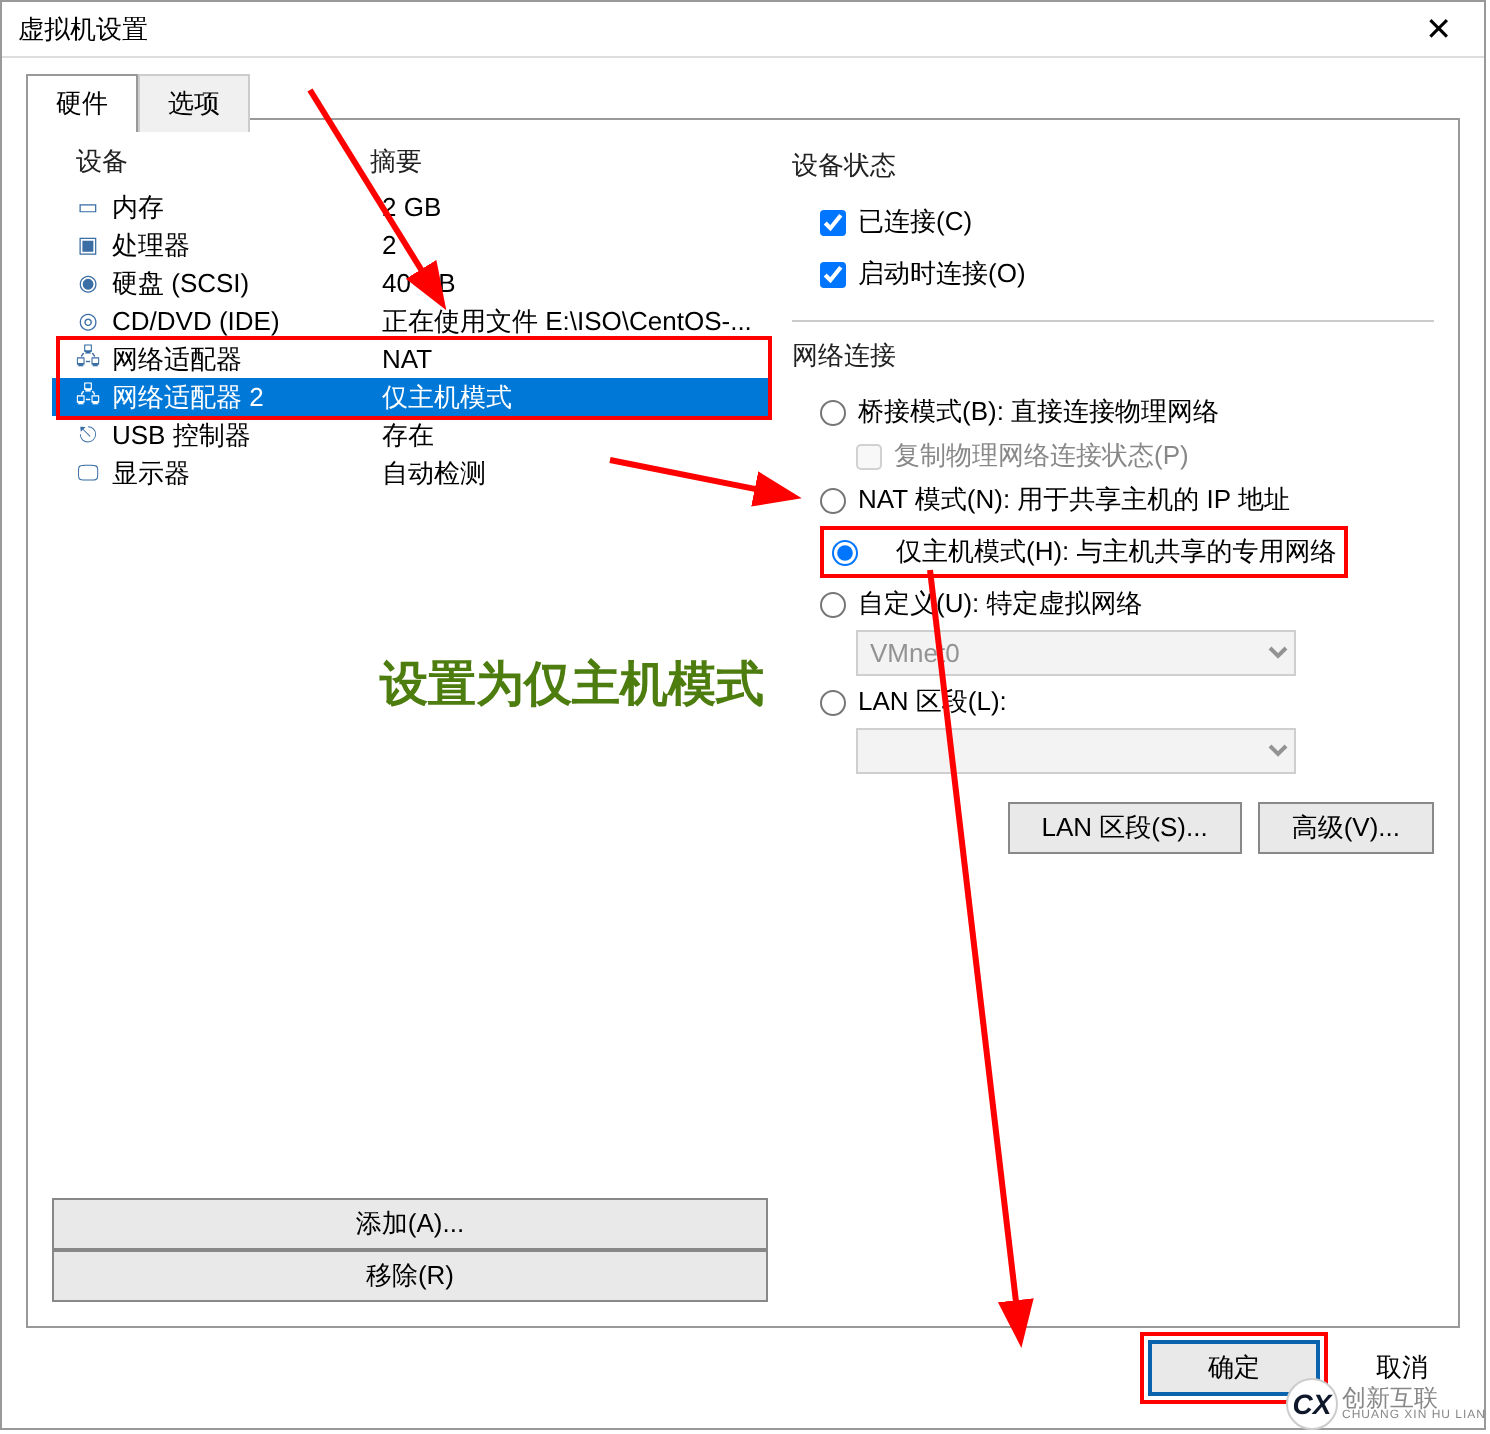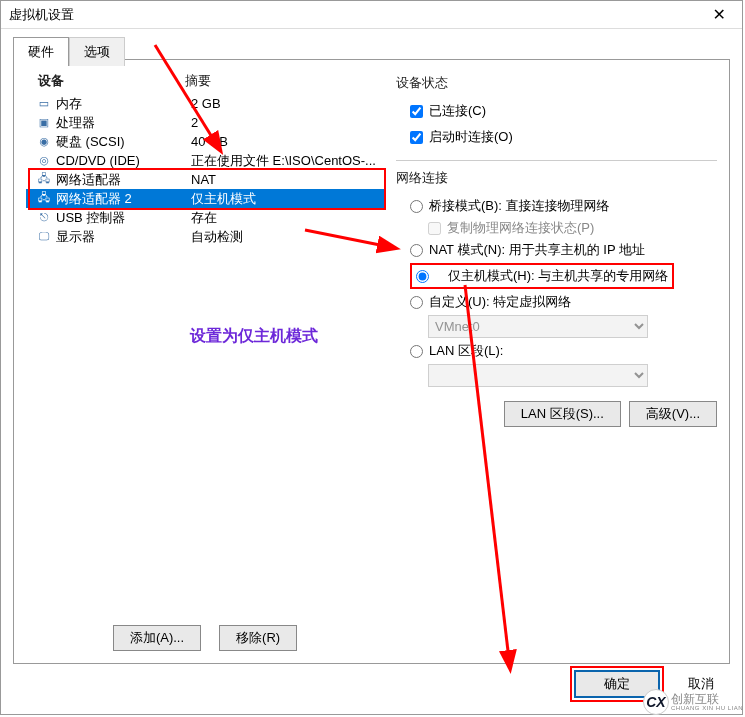--- a/index.html
+++ b/index.html
@@ -7,42 +7,42 @@
     .window { border: 1px solid #999; width: 743px; height: 715px; position: relative; background:#fff;}
     .titlebar { height: 28px; display:flex; align-items:center; justify-content:space-between; padding:0 8px; font-size:13px; border-bottom:1px solid #ddd;}
     .close-x { font-size:16px; padding:0 8px; cursor:default;}
     .tabs { display:flex; margin:8px 0 0 12px; }
     .tab { font-size:13px; padding:5px 14px; border:1px solid #999; border-bottom:none; background:#fff; position:relative; z-index:2; cursor:default;}
     .tab.inactive { background:#f0f0f0; border-color:#ccc; }
     .tab-content-border { border:1px solid #999; margin:0 12px; position:absolute; top:58px; left:0; right:0; bottom:50px; padding:12px; display:flex; gap:12px;}
     .left-panel { width:358px; display:flex; flex-direction:column; position:relative; }
     .right-panel { flex:1; display:flex; flex-direction:column; }
     .hw-header { display:flex; font-size:13px; padding:0 4px 4px 4px; color:#222;}
-    .hw-col-dev { width:155px; padding-left:8px;font-weight:bold;}
+    .hw-col-dev { width:155px; padding-left:8px;}
     .hw-col-sum { flex:1;}
     .hw-rows { font-size:13px; }
     .hw-row { display:flex; align-items:center; height:19px; padding-left:10px;}
     .hw-row.selected { background:#0078d7; color:#fff;}
     .hw-row .ico { width:16px; height:14px; margin-right:4px; display:inline-flex; align-items:center; justify-content:center; font-size:11px; color:#3a6ea5;}
     .hw-row.selected .ico { color:#fff;}
     .hw-row .dev { width:135px; white-space:nowrap; overflow:hidden;}
     .hw-row .sum { flex:1; white-space:nowrap; overflow:hidden;}
     .btn { font-size:13px; padding:3px 16px; border:1px solid #888; background:#e9e9e9; cursor:default;}
     .btn.primary { border:2px solid #0a64ad; background:#e9e9e9;}
-    .left-btns { display:flex; justify-content:center; gap:18px; margin-top:8px;}
+    .left-btns { display:flex; justify-content:center; margin-top:8px;flex-direction:column;}
     .fieldset-label { font-size:13px; color:#222; margin:2px 0 6px 0;}
     .checkbox-row, .radio-row { font-size:13px; display:flex; align-items:center; gap:6px; margin:4px 0 4px 14px;}
     .checkbox-row input, .radio-row input { margin:0;}
     .disabled { color:#888;}
     .combo { width:220px; font-size:13px; padding:2px; border:1px solid #bbb; background:#eee; color:#666; margin-left:32px;}
     .right-btns { display:flex; justify-content:flex-end; gap:8px; margin-top:14px;}
     .dialog-btns { position:absolute; bottom:12px; right:18px; display:flex; gap:14px; align-items:center;}
     
     .red-box { position:absolute; border:2px solid #ff0000; pointer-events:none;}
-    .red-text { position:absolute; color:#6d28d9; font-size:16px; font-weight:bold; pointer-events:none;}
+    .red-text { position:absolute; color:#4d7c0f; font-size:24px; font-weight:bold; pointer-events:none;}
     .logo-watermark { position:absolute; right:2px; bottom:2px; font-size:10px; color:#888; display:flex; align-items:center; gap:2px;}
     .logo-watermark .circ { width:26px; height:26px; border:1px solid #ccc; border-radius:50%; background:#fff; display:flex; align-items:center; justify-content:center; font-size:14px; color:#0f172a; font-style:italic; font-weight:bold;}
     .hr-sep { border:none; border-top:1px solid #ccc; margin:10px 0 6px 0;}
     .radio-indent .radio-row { margin-left:14px;}
     
     .hostonly-highlight { border:2px solid #ff0000; padding:2px 4px; display:inline-flex; align-items:center; gap:19px;}
     
     svg.arrow-svg { position:absolute; pointer-events:none; overflow:visible;}
   </style>
 </head>

